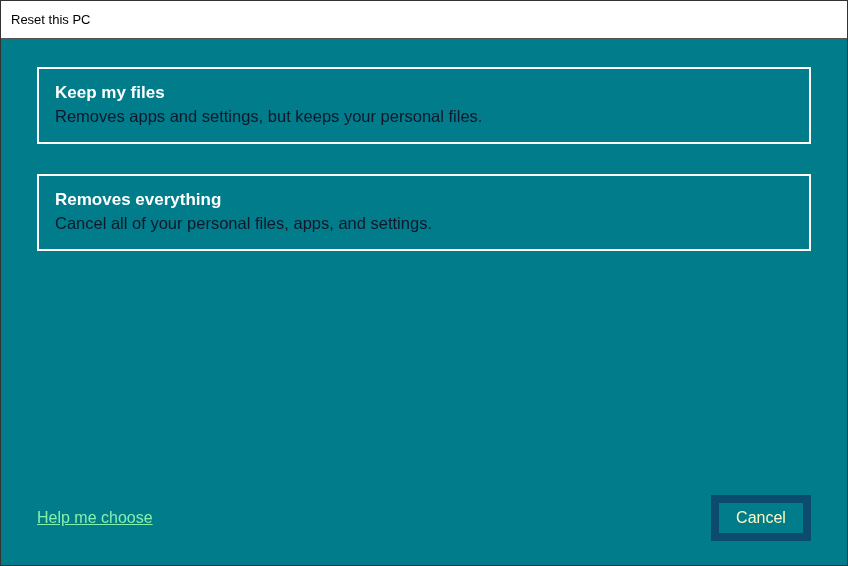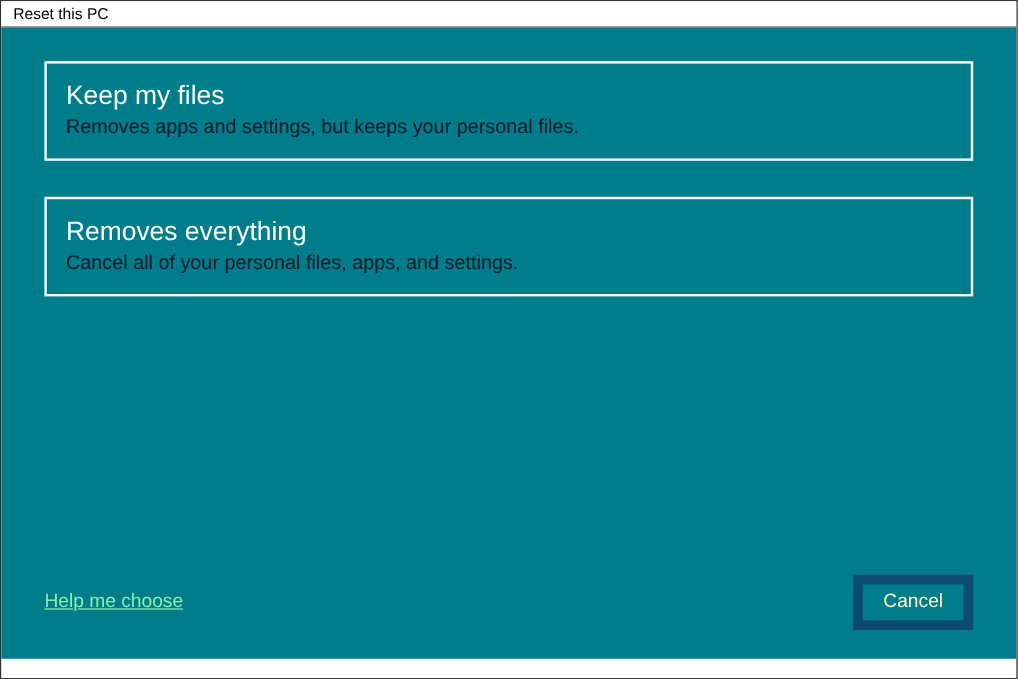--- a/index.html
+++ b/index.html
@@ -9,21 +9,21 @@
     }
     body {
       font-family: "Segoe UI", -apple-system, BlinkMacSystemFont, sans-serif;
       width: 848px;
       height: 566px;
       background: #ffffff;
       overflow: hidden;
       border: 1px solid #333;
     }
     .title-bar {
-      height: 22px;
+      height: 38px;
       background: #ffffff;
       border-bottom: 1px solid #555;
       display: flex;
       align-items: center;
       padding-left: 10px;
     }
     .title-bar-text {
       font-size: 13px;
       color: #000000;
     }
@@ -50,22 +50,22 @@
     .option-card {
       border: 2px solid #ffffff;
       padding: 14px 16px 16px 16px;
       cursor: pointer;
       background: transparent;
       text-align: left;
       color: #ffffff;
       width: 100%;
     }
     .option-title {
-      font-size: 22px;
-      font-weight: 400;
+      font-size: 17px;
+      font-weight: 700;
       margin-bottom: 4px;
     }
     .option-desc {
       font-size: 16.5px;
       font-weight: 300;
       color: #0f172a;
     }
     .footer {
       position: absolute;
       bottom: 24px;

